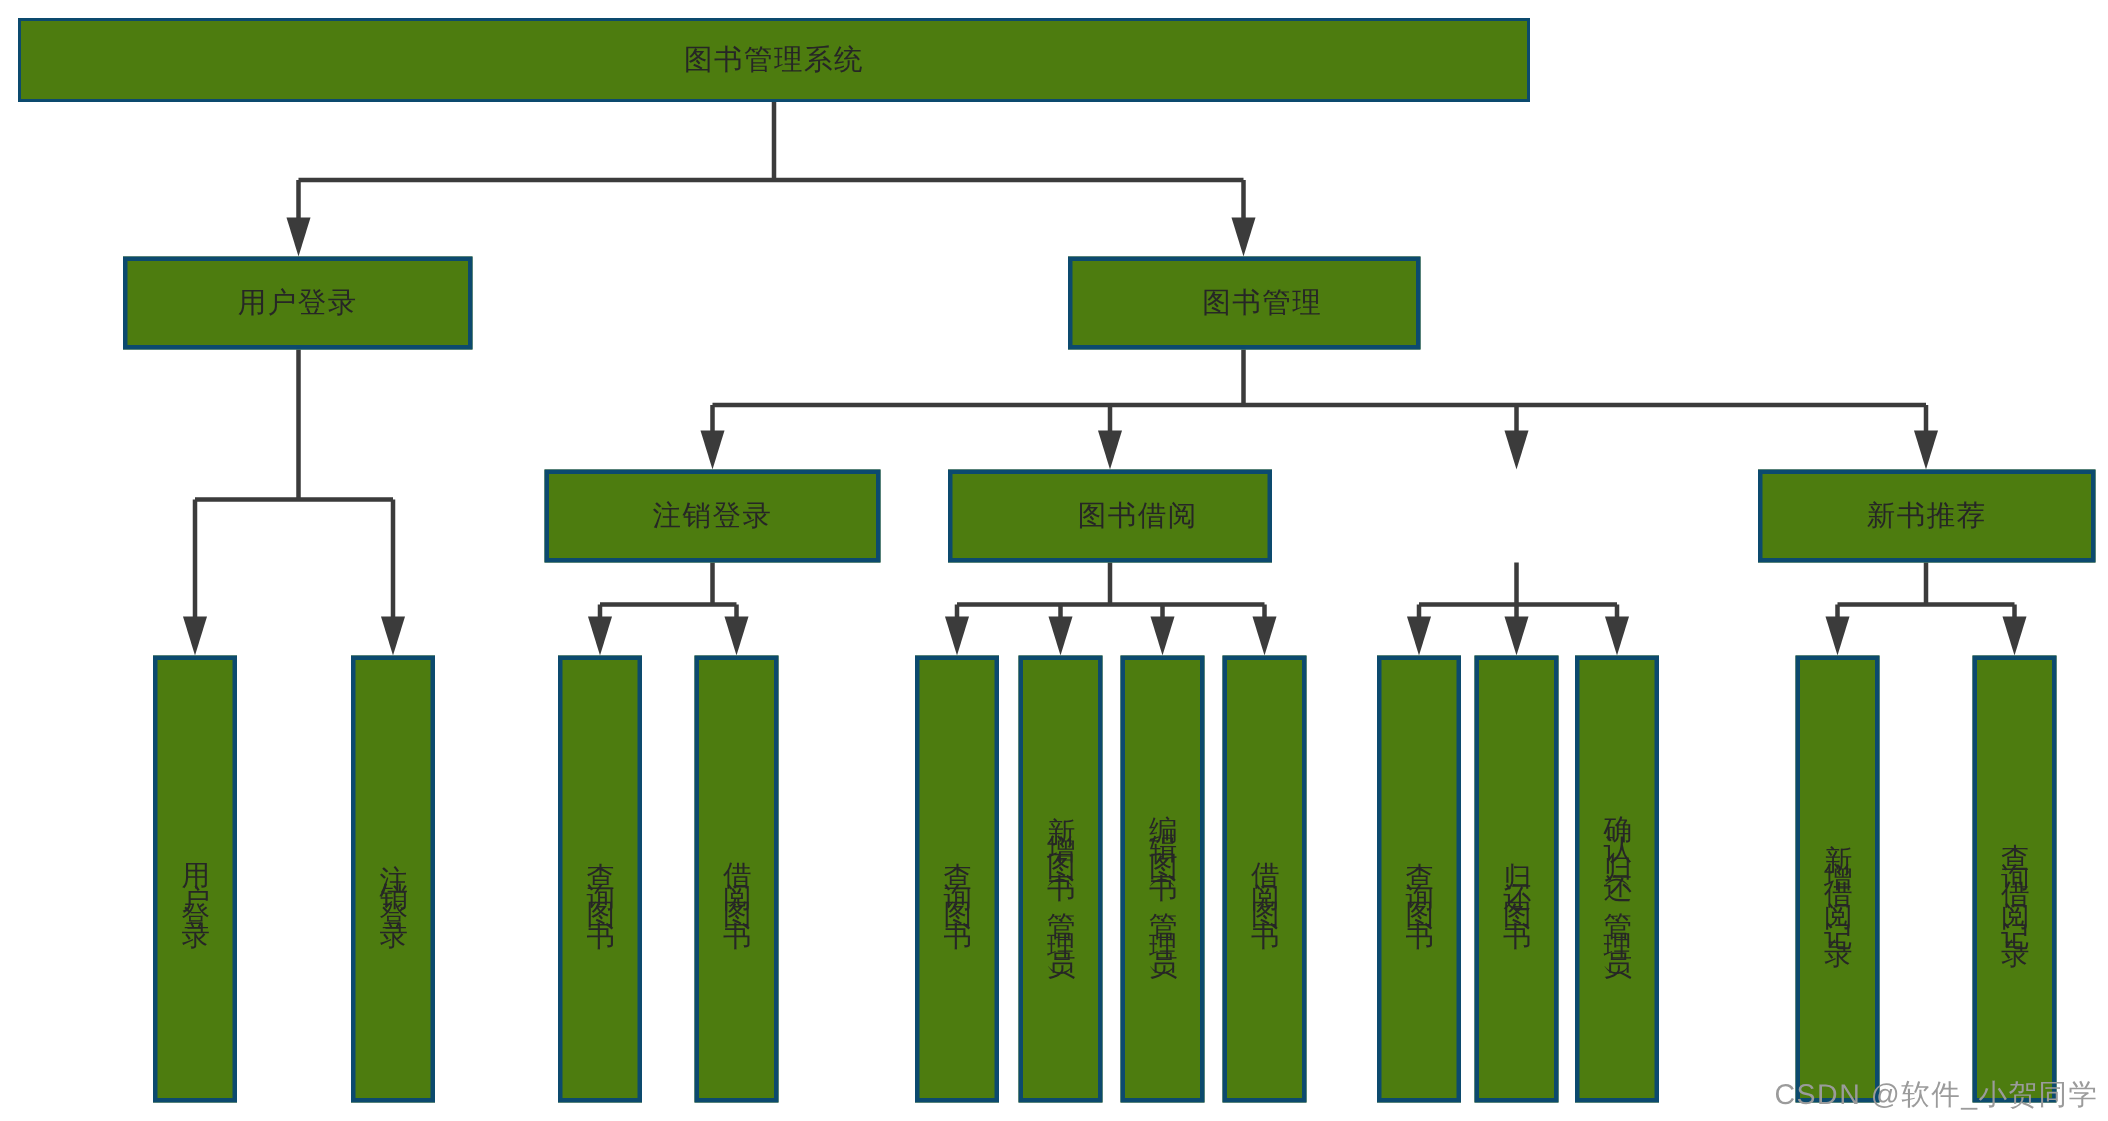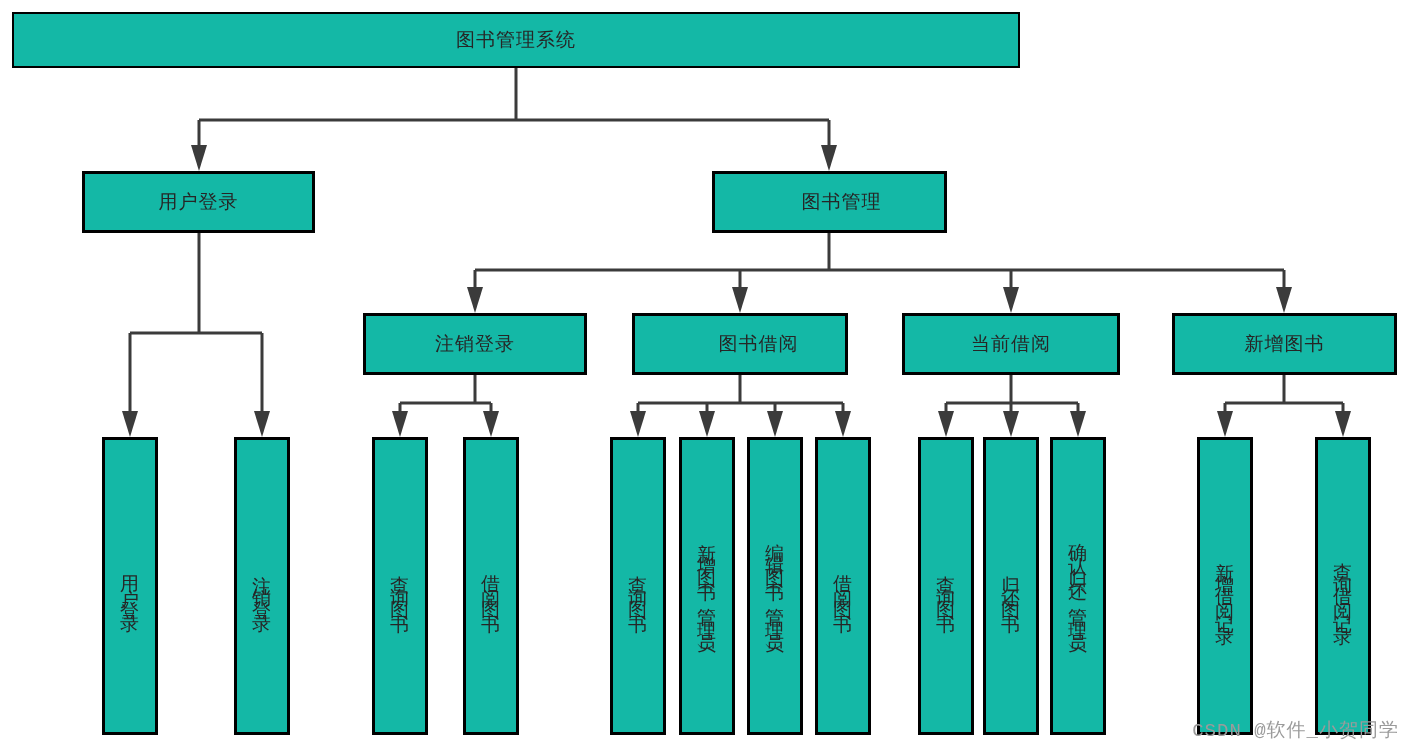--- a/index.html
+++ b/index.html
@@ -7,22 +7,22 @@
     position:relative;
     width:1405px;height:747px;
     background:#ffffff;
     font-family:"Liberation Sans","DejaVu Sans",sans-serif;
     overflow:hidden;
   }
   .connectors{position:absolute;left:0;top:0;z-index:0;}
   .node{
     position:absolute;
     box-sizing:border-box;
-    background:#14b8a6;
-    border:3px solid #000000;
+    background:#4d7c0f;
+    border:3px solid #0c4a6e;
     display:flex;align-items:center;justify-content:center;
     color:#262626;
     z-index:1;
   }
   .node.root{border-width:2px;}
   .hlabel{
     font-size:19px;
     letter-spacing:1px;
     white-space:nowrap;
   }
@@ -36,21 +36,20 @@
     white-space:nowrap;
   }
   .watermark{
     position:absolute;
     right:6px;bottom:4px;
     font-size:19px;
     color:#9b9b9b;
     z-index:2;
     letter-spacing:1px;
     white-space:nowrap;
-    font-family:Liberation Mono, monospace;
   }
 </style>
 </head>
 <body>
 
 <div class="canvas">
 
   <svg class="connectors" width="1405" height="747" viewBox="0 0 1405 747">
     <g stroke="#3b3b3b" stroke-width="3" fill="none">
 
@@ -101,25 +100,22 @@
   <div class="node" style="left:712px;top:171px;width:235px;height:62px;padding-left:24px;">
     <span class="hlabel">图书管理</span>
   </div>
 
   <div class="node" style="left:363px;top:313px;width:224px;height:62px;">
     <span class="hlabel">注销登录</span>
   </div>
   <div class="node" style="left:632px;top:313px;width:216px;height:62px;padding-left:37px;">
     <span class="hlabel">图书借阅</span>
   </div>
-  <div class="node" style="left:902px;top:313px;width:218px;height:62px;">
-    <span class="hlabel">当前借阅</span>
-  </div>
   <div class="node" style="left:1172px;top:313px;width:225px;height:62px;">
-    <span class="hlabel">新增图书</span>
+    <span class="hlabel">新书推荐</span>
   </div>
 
   <div class="node leaf" style="left:102px;">
     <span class="vlabel">用户登录</span>
   </div>
   <div class="node leaf" style="left:234px;">
     <span class="vlabel">注销登录</span>
   </div>
 
   <div class="node leaf" style="left:372px;">

